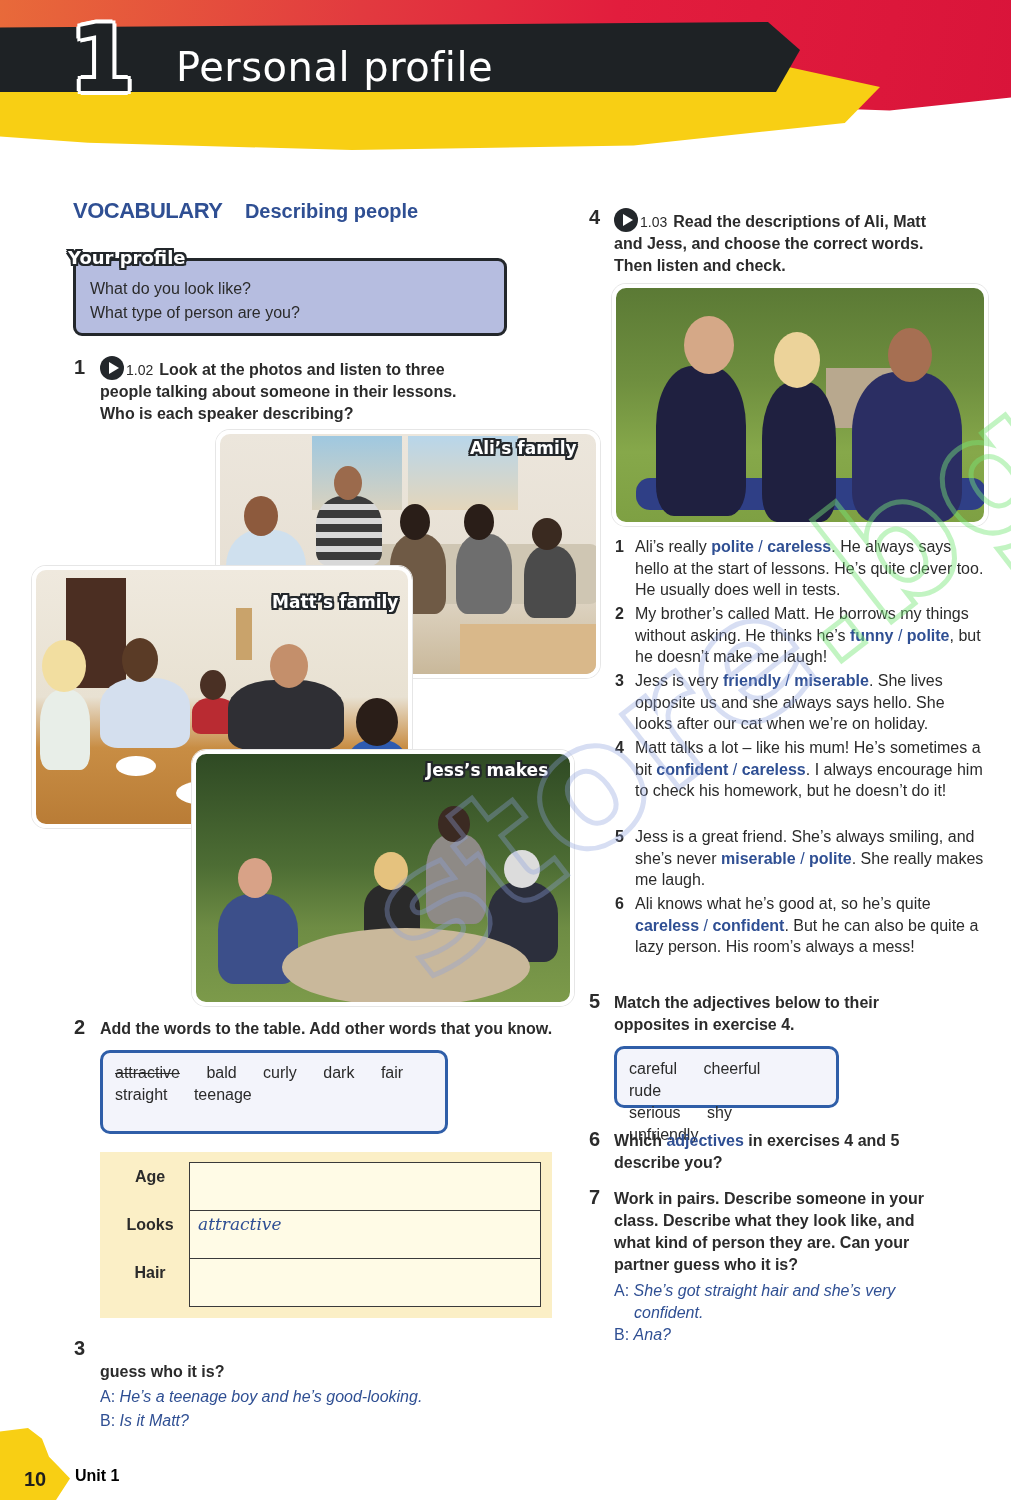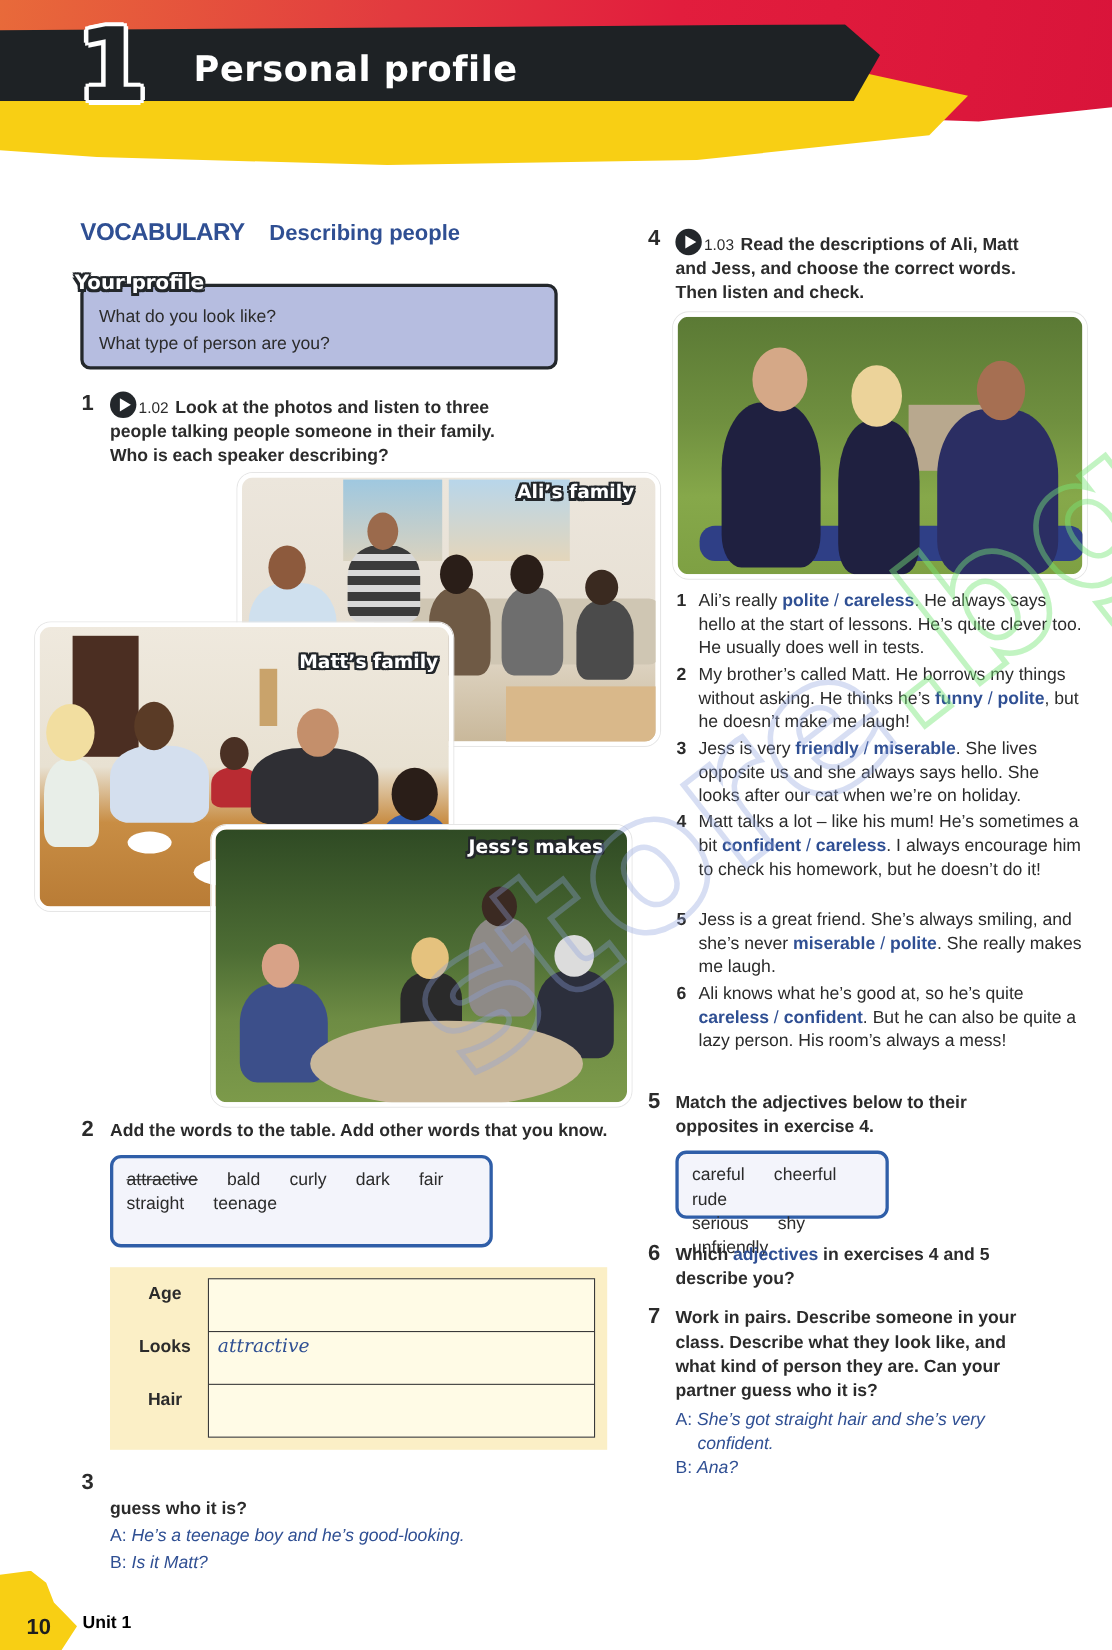--- a/index.html
+++ b/index.html
@@ -28,21 +28,21 @@
   }
   .unit-number {
     position: absolute; left: 70px; top: 14px;
     font-family: "DejaVu Sans", sans-serif; font-weight: bold; font-size: 92px; line-height: 92px;
     color: #1e2225;
     -webkit-text-stroke: 0;
     text-shadow: 4px 0 0 #fff, -4px 0 0 #fff, 0 4px 0 #fff, 0 -4px 0 #fff, 3px 3px 0 #fff, -3px -3px 0 #fff, 3px -3px 0 #fff, -3px 3px 0 #fff;
   }
   .unit-title {
     position: absolute; left: 176px; top: 44px;
-    font-family: "DejaVu Sans", sans-serif; font-weight: bold; font-size: 32px; color: #ffffff;
+    font-family: "DejaVu Sans", sans-serif; font-weight: normal; font-size: 40px; color: #ffffff;
     letter-spacing: 0.5px;
   }
   
   .vocab-header { position: absolute; left: 73px; top: 198px; font-weight: bold; color: #2f4f93; }
   .vocab-header .v1 { font-size: 22px; letter-spacing: -0.5px; }
   .vocab-header .v2 { font-size: 20px; margin-left: 18px; font-weight: bold; color: #2f4f93; }
 
   .profile-box {
     position: absolute; left: 73px; top: 258px; width: 434px; height: 78px;
     background: #b6bde0; border: 3px solid #23272b; border-radius: 9px;
@@ -141,21 +141,21 @@
 </div>
 
 <div class="profile-box"></div>
 <div class="profile-label">Your profile</div>
 <div class="profile-line" style="top:280px">What do you look like?</div>
 <div class="profile-line" style="top:304px">What type of person are you?</div>
 
 <div class="ex-num" style="left:74px; top:356px;">1</div>
 <div class="ex-text" style="left:100px; top:356px; width:470px;">
   <span class="play-icon"></span><span class="track">1.02</span><span>Look at the photos and listen to three</span><br>
-  <span>people talking people someone in their family.</span><br>
+  <span>people talking about someone in their lessons.</span><br>
   <span>Who is each speaker describing?</span>
 </div>
 
 <div class="photo" style="left:216px; top:430px; width:384px; height:248px; background:linear-gradient(180deg,#ece6dc 0%,#e7e0d4 55%,#c9b89a 100%);">
   <div style="position:absolute; left:92px; top:2px; width:90px; height:74px; background:linear-gradient(180deg,#9fc8e0,#d9d2bf);"></div>
   <div style="position:absolute; left:188px; top:2px; width:110px; height:74px; background:linear-gradient(180deg,#b8d6ea,#e4d6bb);"></div>
   <div style="position:absolute; left:120px; top:110px; width:260px; height:60px; background:#cfc6b3; border-radius:10px;"></div>
   <div class="person" style="left:6px; top:96px; width:80px; height:90px; background:#cfe0ee;"></div>
   <div class="head" style="left:24px; top:62px; width:34px; height:40px; background:#8d5a3d;"></div>
   <div class="person" style="left:96px; top:62px; width:66px; height:70px; background:repeating-linear-gradient(180deg,#3b3b3b 0 8px,#d8d8d8 8px 14px);"></div>
@@ -286,21 +286,21 @@
 <div class="list-item" style="top:893px;">
   <span class="n">6</span>
   <span class="t"><span>Ali knows what he’s good at, so he’s quite </span><span class="choice">careless</span><span class="blue"> / </span><span class="choice">confident</span><span>. But he can also be quite a lazy person. His room’s always a mess!</span></span>
 </div>
 
 <div class="ex-num" style="left:589px; top:990px;">5</div>
 <div class="ex-text" style="left:614px; top:992px; width:380px;">
   <span>Match the adjectives below to their</span><br>
   <span>opposites in exercise 4.</span>
 </div>
-<div class="wordbox" style="left:614px; top:1046px; width:194px; height:62px; padding:9px 0 0 12px;">
+<div class="wordbox" style="left:614px; top:1046px; width:225px; height:62px; padding:9px 0 0 12px;">
   <div>
     <span>careful</span>
     <span>cheerful</span>
     <span>rude</span>
   </div>
   <div>
     <span>serious</span>
     <span>shy</span>
     <span>unfriendly</span>
   </div>

